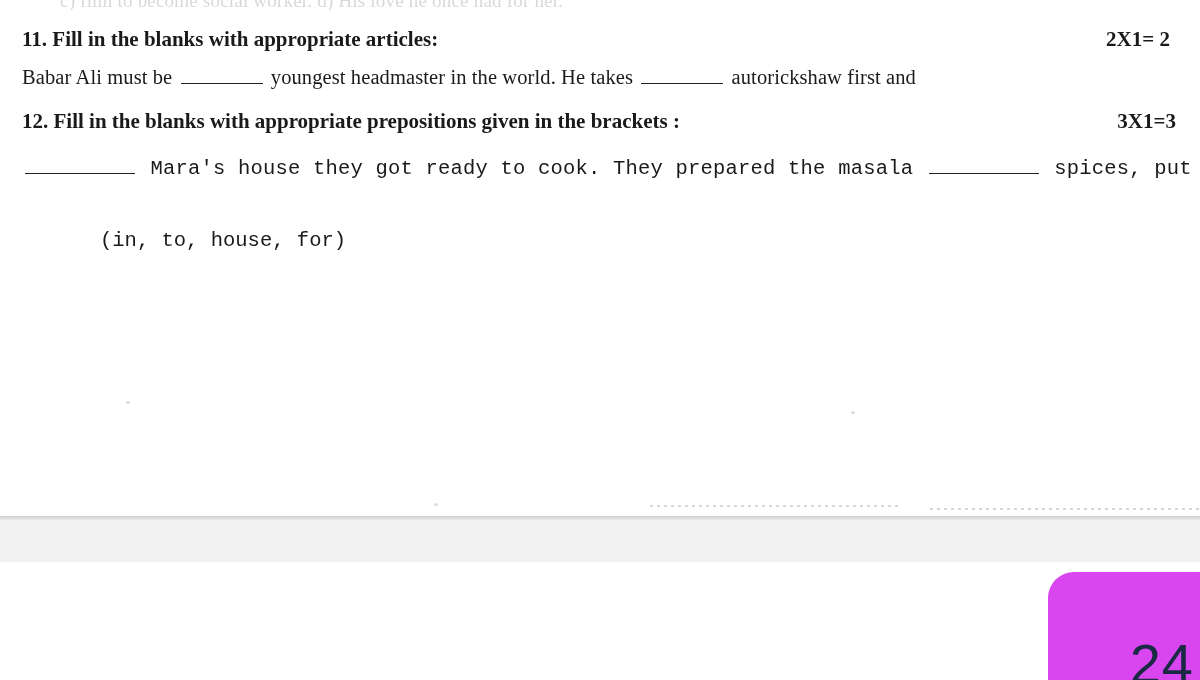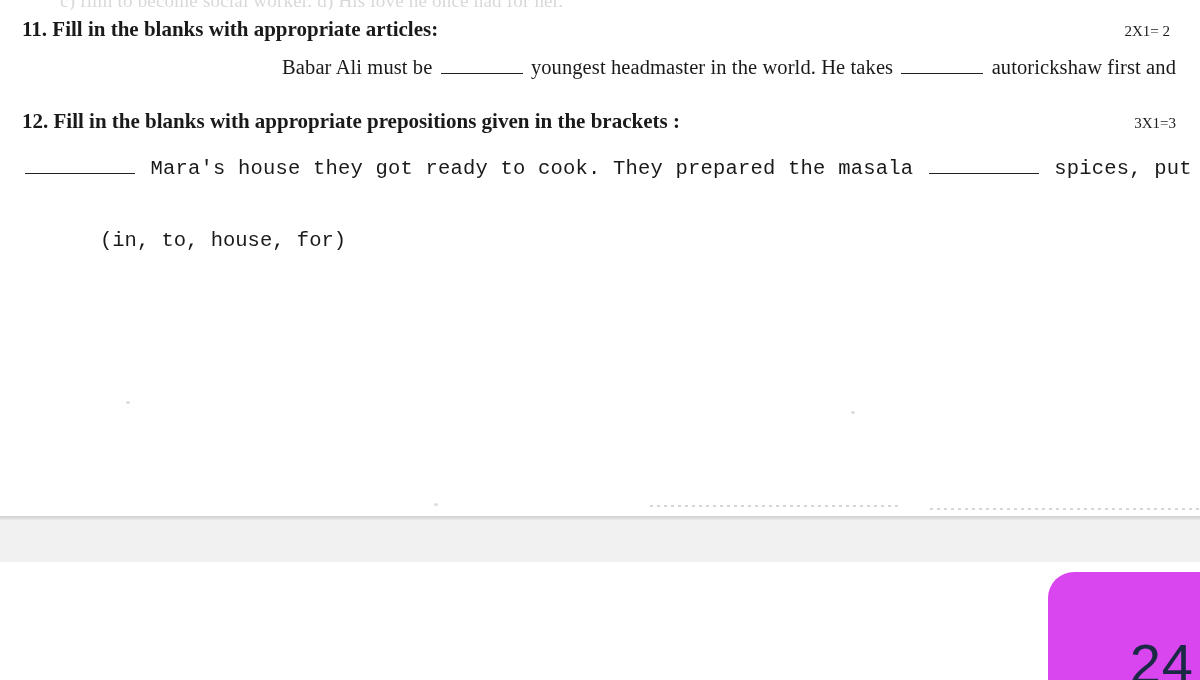--- a/index.html
+++ b/index.html
@@ -56,36 +56,36 @@
   .qhead {
     font-weight: bold;
     font-size: 21px;
     line-height: 1.25;
     display: flex;
     align-items: baseline;
     justify-content: space-between;
   }
   .qhead .qtext { white-space: nowrap; }
   .qmarks {
-    font-weight: normal;
-    font-size: 15px;
+    font-weight: bold;
+    font-size: 21px;
     white-space: nowrap;
   }
 
   .qbody {
     font-size: 20.5px;
     line-height: 1.45;
     margin-top: 2px;
   }
 
   .blank-s { display: inline-block; width: 66px; border-bottom: 1.6px solid #222; height: 0.92em; vertical-align: baseline; margin: 0 3px; }
   .blank-m { display: inline-block; width: 82px; border-bottom: 1.6px solid #222; height: 0.92em; vertical-align: baseline; margin: 0 3px; }
   .blank-l { display: inline-block; width: 110px; border-bottom: 1.6px solid #222; height: 0.92em; vertical-align: baseline; margin: 0 3px; }
 
-  .q11 { top: 16px; text-align: right; }
+  .q11 { top: 26px; }
   .q11 .qhead { padding-right: 6px; }
   .q11 .line1 { margin-top: 11px; letter-spacing: 0.1px; }
   .q11 .line2 { margin-top: 2px; }
 
   .q12 { top: 108px; }
   .q12 .qbody { margin-top: 20px; font-family: Liberation Mono, monospace; }
   .q12 .line1 {
     display: flex;
     justify-content: space-between;
     white-space: nowrap;

